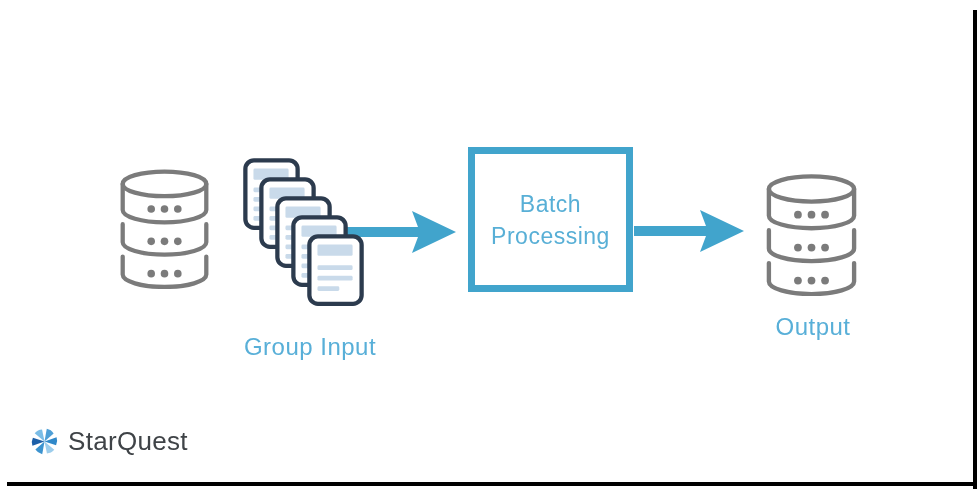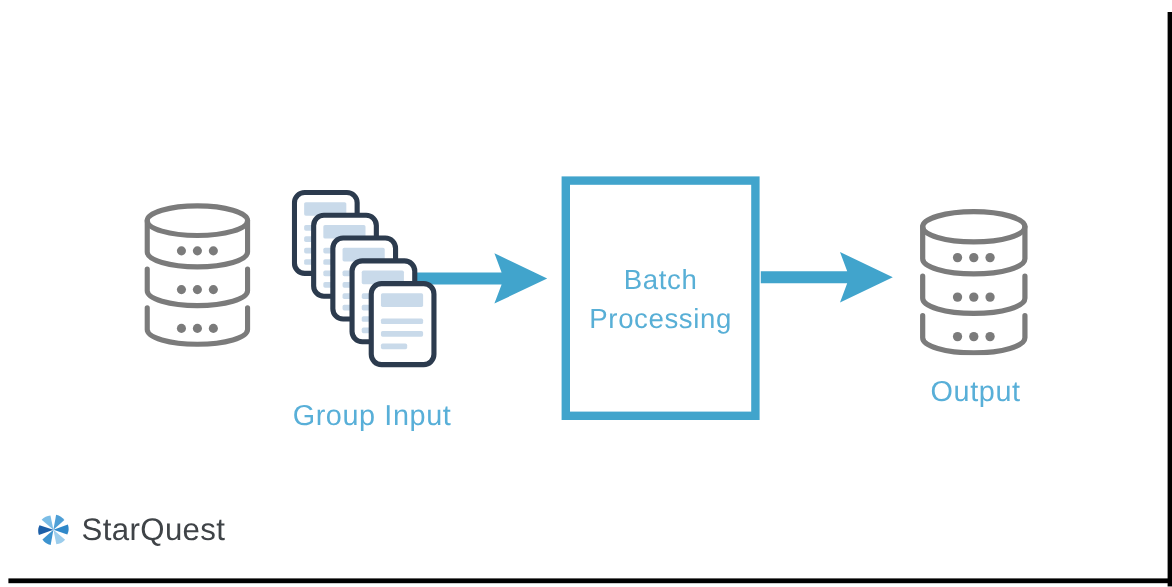--- a/index.html
+++ b/index.html
@@ -16,21 +16,21 @@
   .canvas{
     position:relative;width:977px;height:489px;background:#ffffff;
     font-family:"Liberation Sans", sans-serif;overflow:hidden;
   }
   .abs{position:absolute;}
   
   .arrows-svg{left:0;top:0;width:977px;height:489px;z-index:1;}
   .layer2{z-index:2;}
   
   .process-box{
-    left:468px;top:147px;width:165px;height:203px;box-sizing:border-box;
+    left:468px;top:147px;width:165px;height:145px;box-sizing:border-box;
     border:7px solid var(--accent);background:#ffffff;
     display:flex;align-items:center;text-align:center;
     z-index:2;
   }
   .process-box .box-label{
     color:var(--box-text-blue);font-size:23px;line-height:32px;
     letter-spacing:0.5px;padding:0 8px;
   }
   .node-label{
     color:var(--label-blue);font-size:24px;letter-spacing:0.5px;

